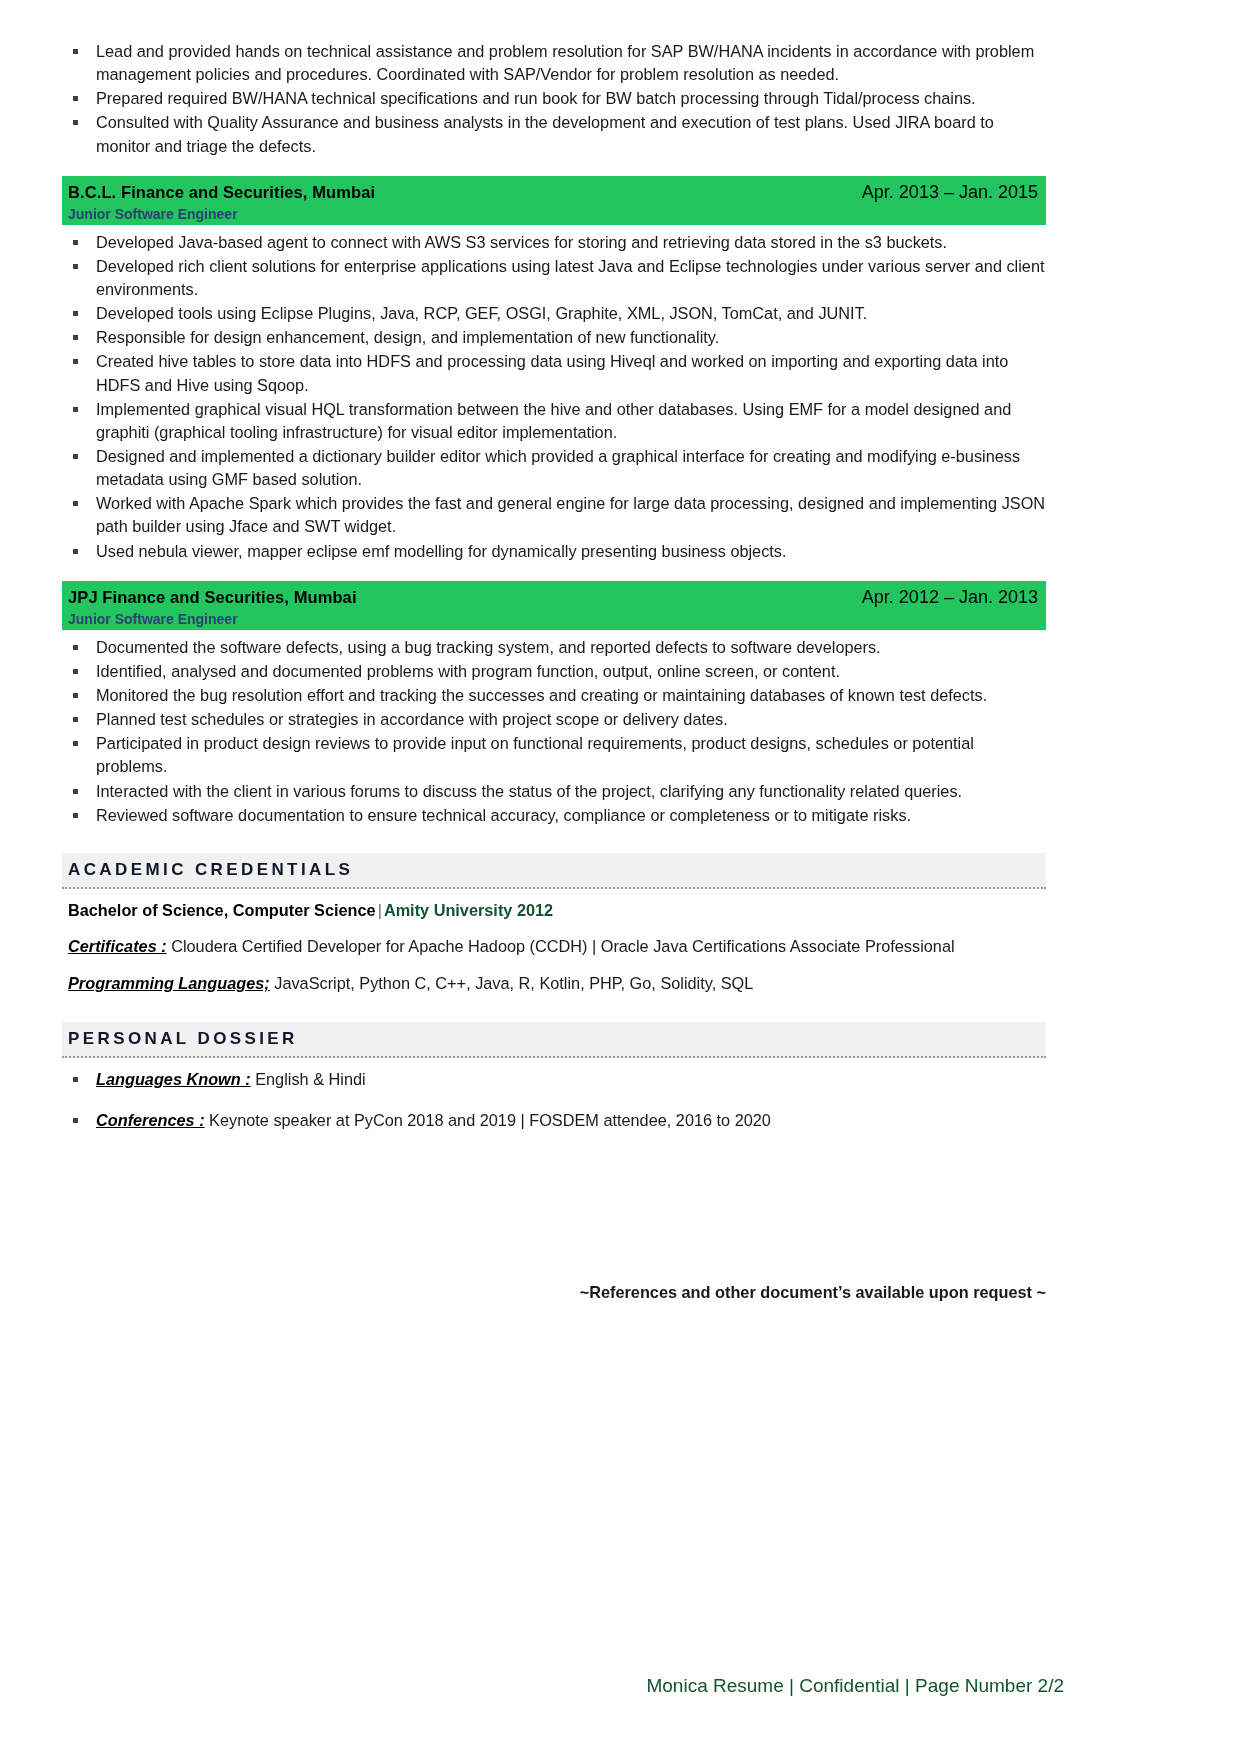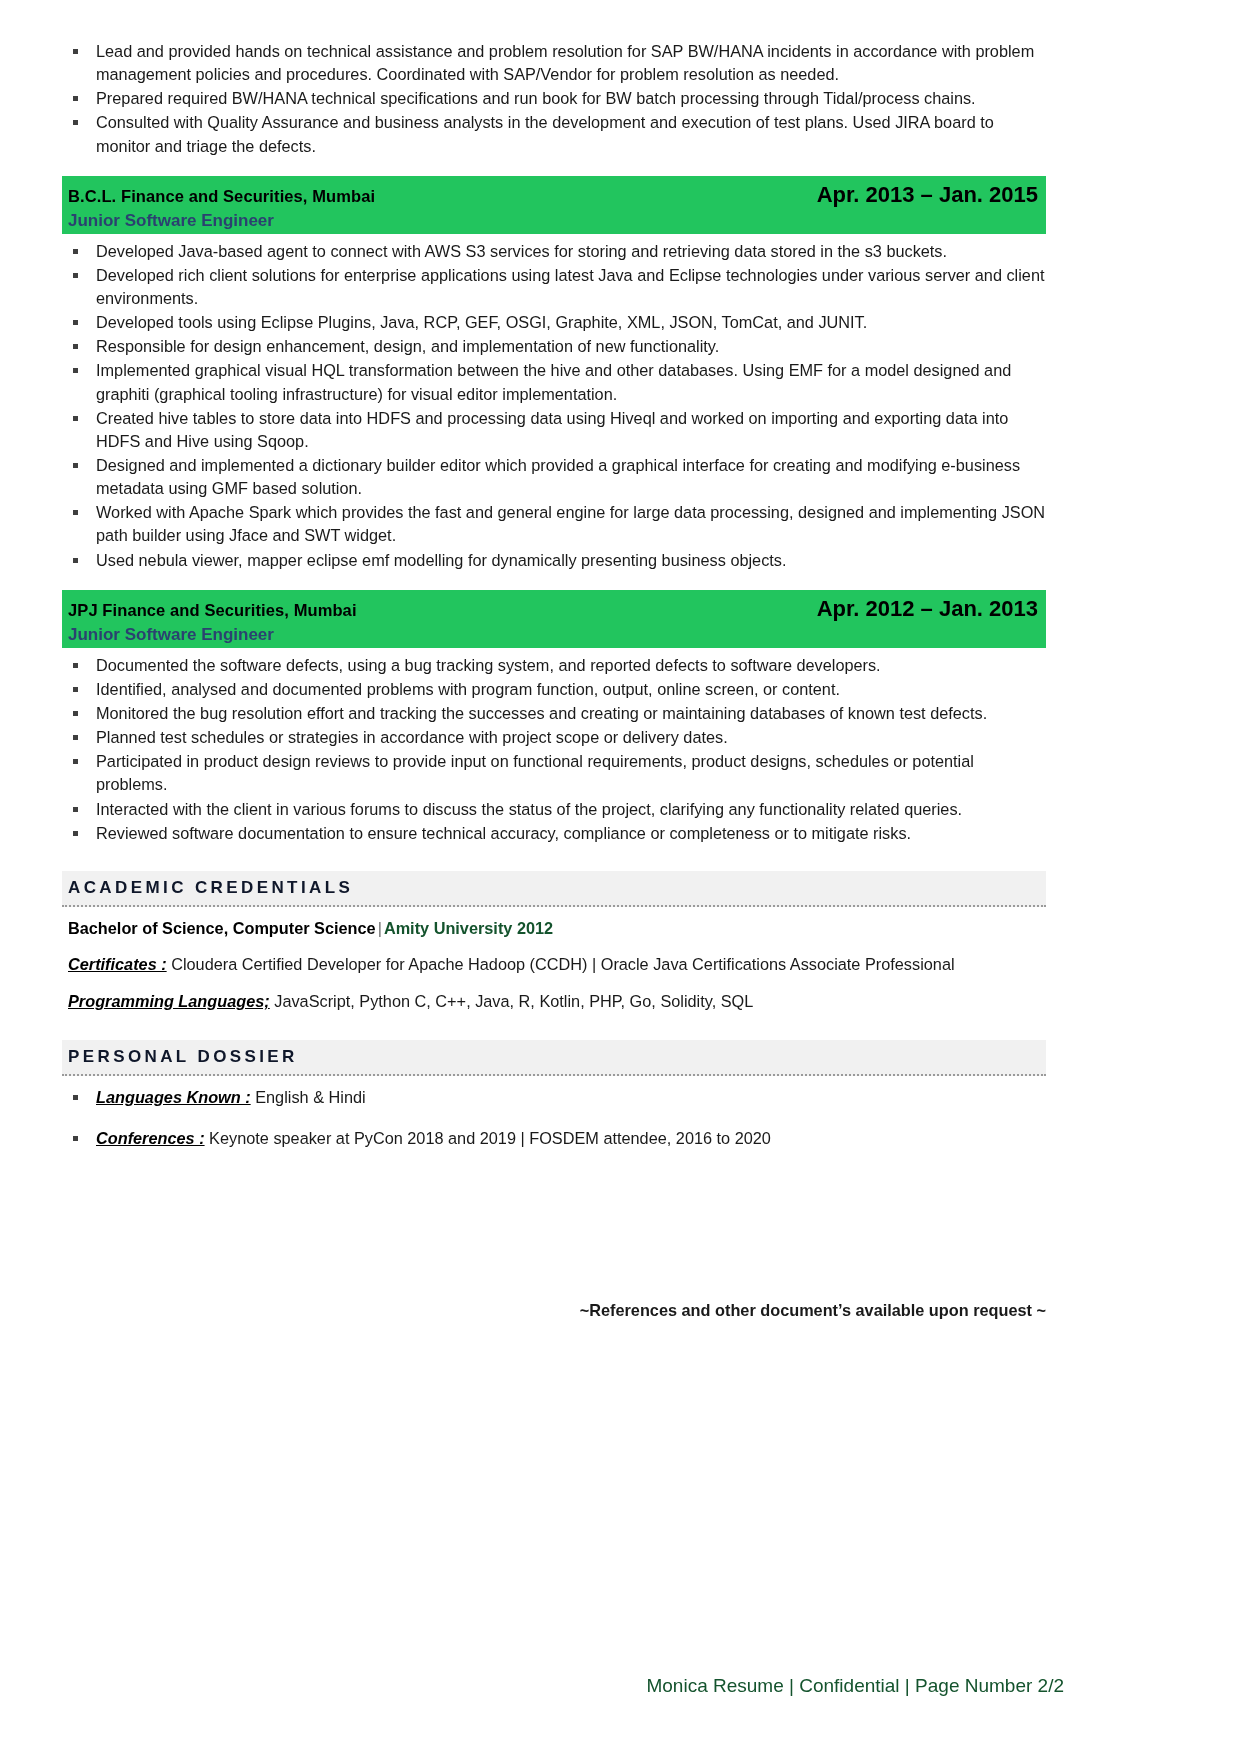--- a/index.html
+++ b/index.html
@@ -66,28 +66,28 @@
     justify-content: space-between;
     align-items: baseline;
   }
   .job-company {
     font-weight: bold;
     font-size: 16.5px;
     color: #000000;
     letter-spacing: 0.1px;
   }
   .job-dates {
-    font-weight: bold;
-    font-size: 22px;
+    font-weight: normal;
+    font-size: 18px;
     color: #000000;
     white-space: nowrap;
   }
   .job-title {
     font-weight: bold;
-    font-size: 17px;
+    font-size: 14px;
     color: #2b4170;
     margin-top: 3px;
   }
 
   
   .section-heading {
     background: #f1f1f1;
     border-bottom: 2px dotted #9a9a9a;
     padding: 7px 8px 7px 6px;
     margin-top: 26px;
@@ -177,22 +177,22 @@
         <span class="job-company">B.C.L. Finance and Securities, Mumbai</span>
         <span class="job-dates">Apr. 2013 – Jan. 2015</span>
       </div>
       <div class="job-title">Junior Software Engineer</div>
     </div>
     <ul class="bullets">
       <li>Developed Java-based agent to connect with AWS S3 services for storing and retrieving data stored in the s3 buckets.</li>
       <li>Developed rich client solutions for enterprise applications using latest Java and Eclipse technologies under various server and client environments.</li>
       <li>Developed tools using Eclipse Plugins, Java, RCP, GEF, OSGI, Graphite, XML, JSON, TomCat, and JUNIT.</li>
       <li>Responsible for design enhancement, design, and implementation of new functionality.</li>
+      <li>Created hive tables to store data into HDFS and processing data using Hiveql and worked on importing and exporting data into HDFS and Hive using Sqoop.</li>
       <li>Implemented graphical visual HQL transformation between the hive and other databases. Using EMF for a model designed and graphiti (graphical tooling infrastructure) for visual editor implementation.</li>
-      <li>Created hive tables to store data into HDFS and processing data using Hiveql and worked on importing and exporting data into HDFS and Hive using Sqoop.</li>
       <li>Designed and implemented a dictionary builder editor which provided a graphical interface for creating and modifying e-business metadata using GMF based solution.</li>
       <li>Worked with Apache Spark which provides the fast and general engine for large data processing, designed and implementing JSON path builder using Jface and SWT widget.</li>
       <li>Used nebula viewer, mapper eclipse emf modelling for dynamically presenting business objects.</li>
     </ul>
 
     <div class="job-header">
       <div class="row1">
         <span class="job-company">JPJ Finance and Securities, Mumbai</span>
         <span class="job-dates">Apr. 2012 – Jan. 2013</span>
       </div>

